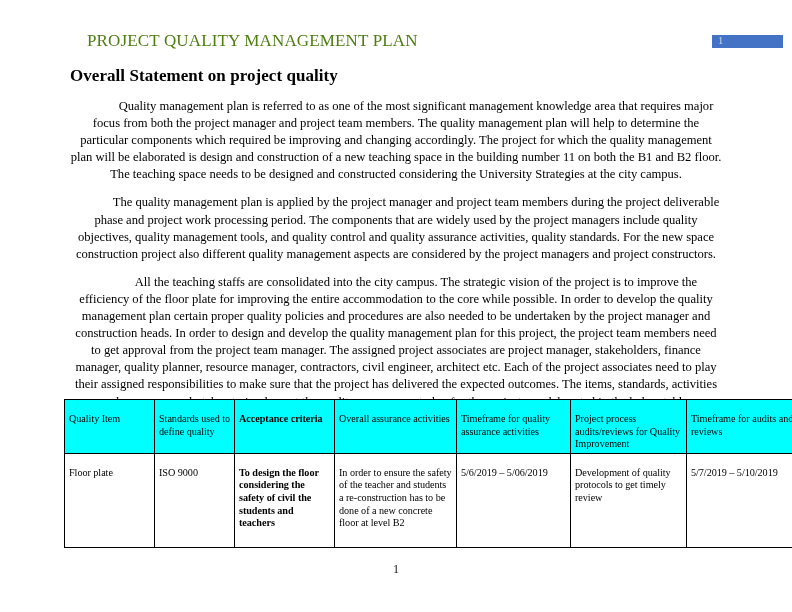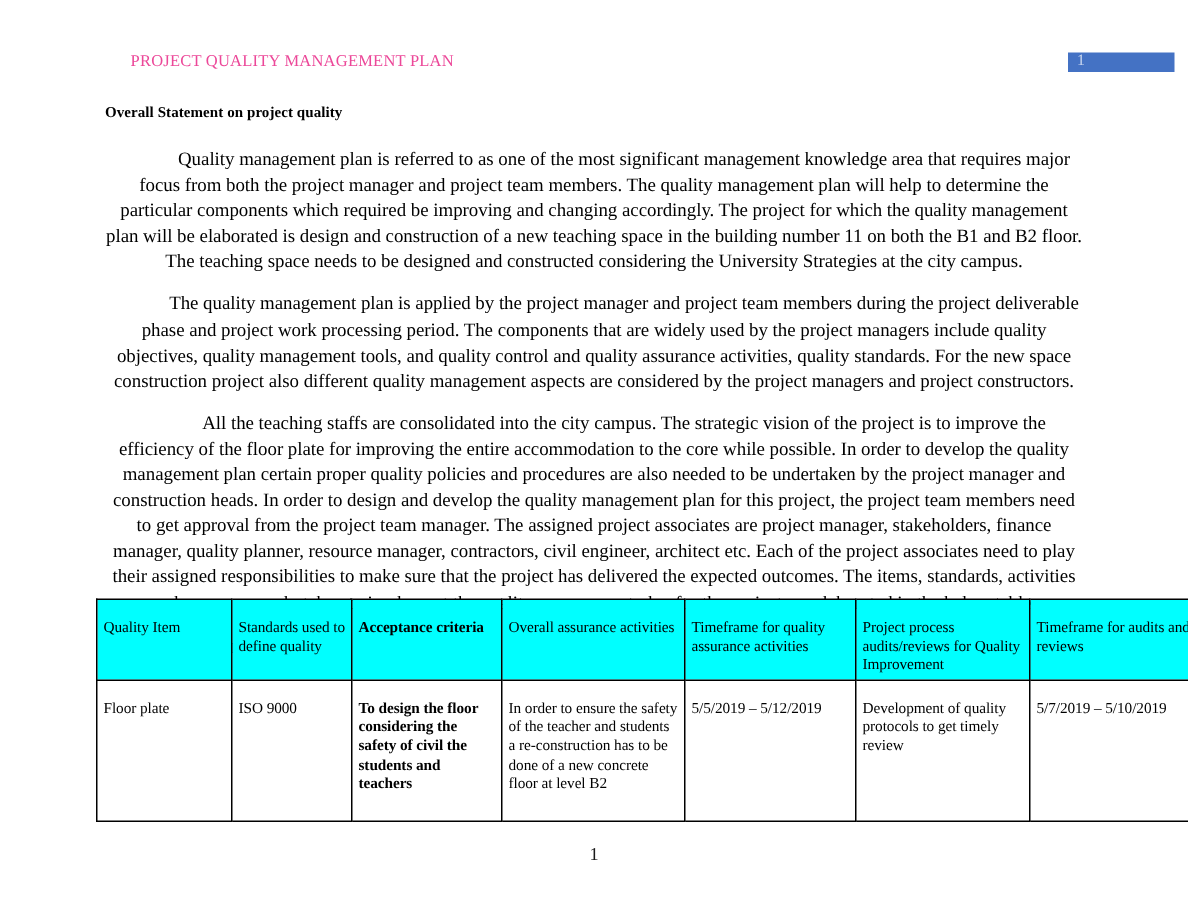--- a/index.html
+++ b/index.html
@@ -26,25 +26,25 @@
     position: absolute;
     left: 0;
     top: 33px;
     width: 792px;
     height: 20px;
   }
   .doc-header-title {
     position: absolute;
     left: 87px;
     top: 0;
-    font-size: 11px;
+    font-size: 17px;
     line-height: 16px;
     letter-spacing: 0.15px;
     white-space: nowrap;
-    color: #ec4899;
+    color: #4d7c0f;
   }
   .header-badge {
     position: absolute;
     left: 712px;
     top: 35px;
     width: 71px;
     height: 13px;
     background: #4472c4;
   }
   .header-badge-number {
@@ -58,21 +58,21 @@
 
   
   .content {
     position: absolute;
     left: 70px;
     top: 68px;
     width: 652px;
   }
   h2.section-heading {
     margin: 0;
-    font-size: 10px;
+    font-size: 17px;
     line-height: 16px;
     font-weight: bold;
     letter-spacing: 0.05px;
   }
   p.body-par {
     margin: 0;
     font-size: 12.6px;
     line-height: 17.1px;
     text-align: center;
     text-indent: 40px;
@@ -168,21 +168,21 @@
         <td class="col-6">Project process audits/reviews for Quality Improvement</td>
         <td class="col-7">Timeframe for audits and reviews</td>
       </tr>
     </thead>
     <tbody>
       <tr class="data-row">
         <td class="col-1">Floor plate</td>
         <td class="col-2">ISO 9000</td>
         <td class="col-3">To design the floor considering the safety of civil the students and teachers</td>
         <td class="col-4">In order to ensure the safety of the teacher and students a  re-construction has to be done of a new concrete floor at level B2</td>
-        <td class="col-5">5/5/2019 – 5/12/2019</td>
+        <td class="col-5">5/6/2019 – 5/06/2019</td>
         <td class="col-6">Development of quality protocols to get timely review</td>
         <td class="col-7">5/7/2019 – 5/10/2019</td>
       </tr>
     </tbody>
   </table>
 
   <div class="doc-footer">1</div>
 
 </div>
 

